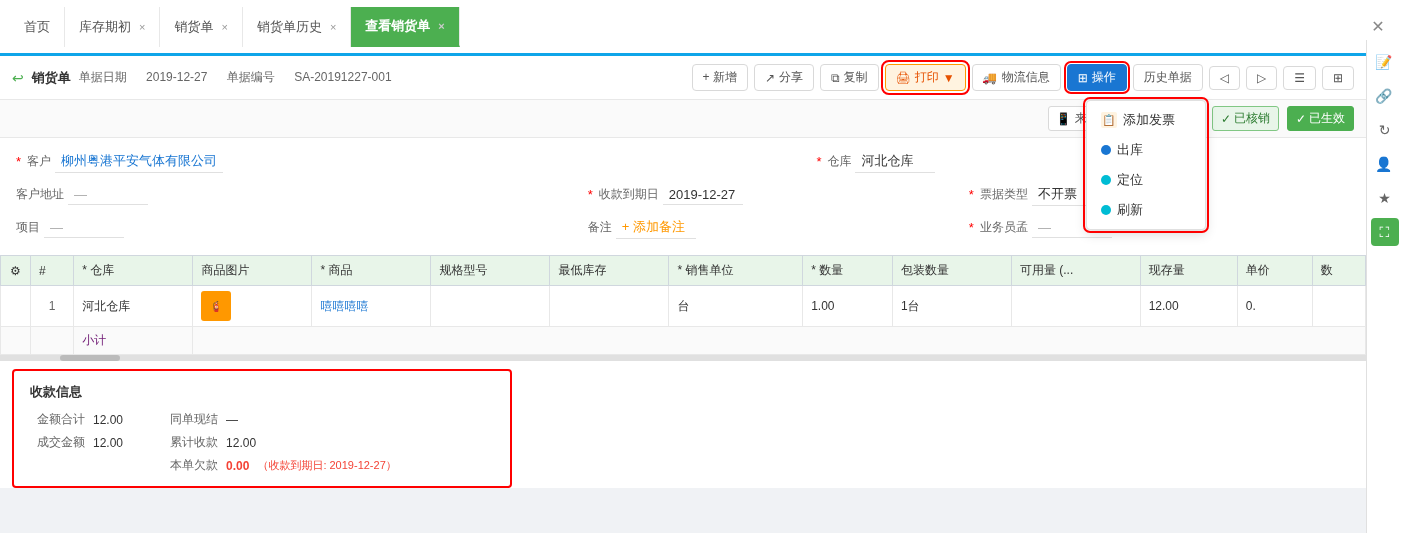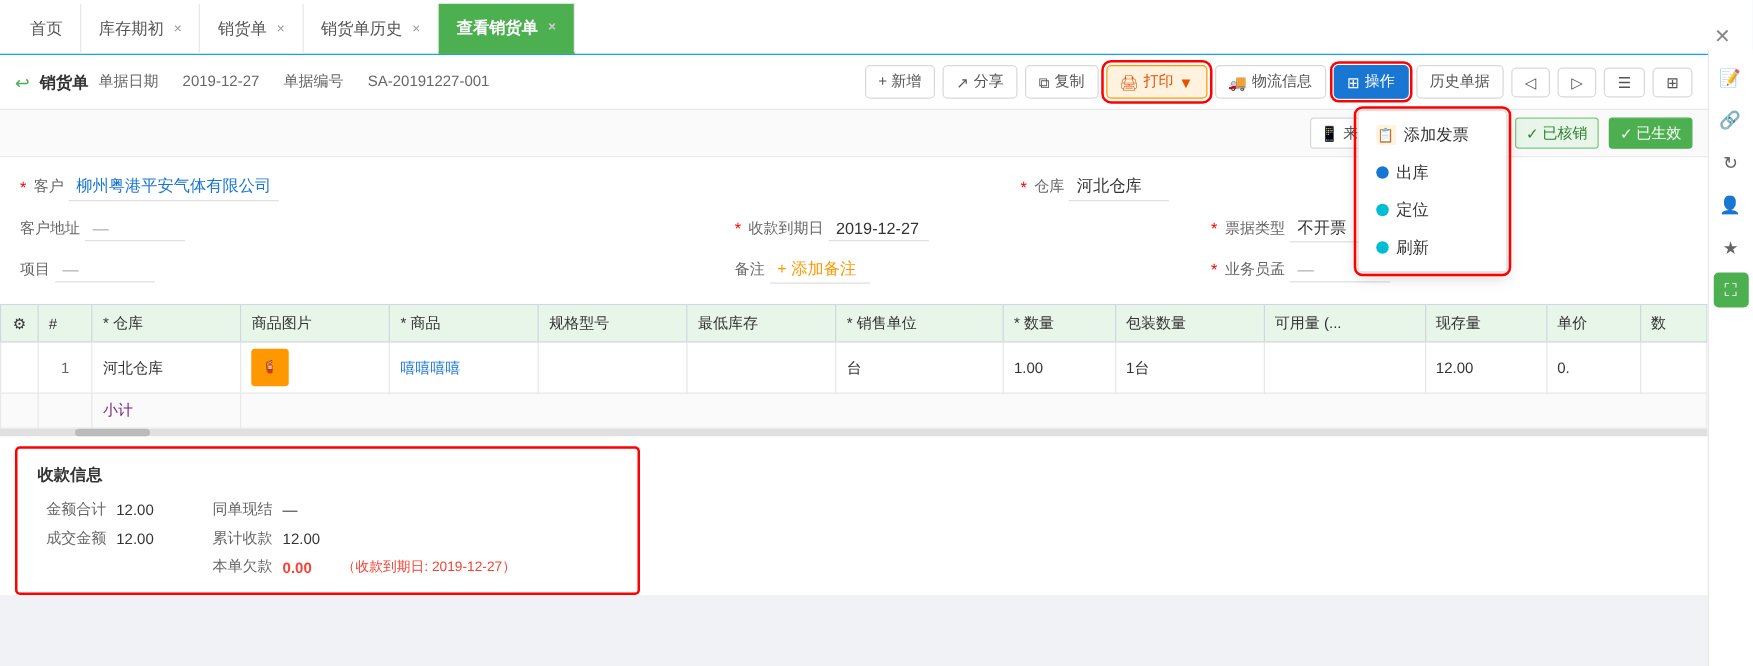--- a/index.html
+++ b/index.html
@@ -1,21 +1,21 @@
 <!DOCTYPE html>
 <html><head>
   <meta charset="utf-8">
   <style>
     * { box-sizing: border-box; margin: 0; padding: 0; }
     body { font-family: "Microsoft YaHei", "PingFang SC", sans-serif; font-size: 13px; background: #f0f2f5; color: #333; }
 
     
     .tab-bar {
-      display: flex; align-items: flex-end; background: #fff; border-bottom: 1px solid #0ea5e9;
-      padding: 0 10px; height: 44px; position: relative;
+      display: flex; align-items: center; background: #fff; border-bottom: 3px solid #0ea5e9;
+      padding: 0 10px; height: 56px; position: relative;
     }
     .tab-item {
       display: flex; align-items: center; padding: 0 14px; height: 40px;
       cursor: pointer; font-size: 13px; color: #555; border-right: 1px solid #e8e8e8;
       white-space: nowrap; gap: 4px;
     }
     .tab-item.active { background: #e8f5e9; color: #2e7d32; font-weight: bold; border-bottom: 2px solid #4caf50; }
     .tab-item .tab-close { color: #999; font-size: 11px; cursor: pointer; margin-left: 4px; }
     .tab-bar-right { margin-left: auto; display: flex; align-items: center; }
     .close-btn { width: 28px; height: 28px; display: flex; align-items: center; justify-content: center; cursor: pointer; font-size: 16px; color: #888; }
@@ -339,21 +339,21 @@
             <span class="payment-label">同单现结</span>
             <span class="payment-value">—</span>
           </div>
           <div class="payment-item">
             <span class="payment-label">累计收款</span>
             <span class="payment-value">12.00</span>
           </div>
           <div class="payment-item">
             <span class="payment-label">本单欠款</span>
             <span class="payment-value red">0.00</span>
-            <span style="color:#f44336;font-size:11px;margin-left:16px;">（收款到期日: 2019-12-27）</span>
+            <span style="color:#f44336;font-size:11px;margin-left:0;">（收款到期日: 2019-12-27）</span>
           </div>
         </div>
       </div>
     </div>
 
   </div>
 
   <div class="right-sidebar">
     <div class="sidebar-icon">📝</div>
     <div class="sidebar-icon">🔗</div>

